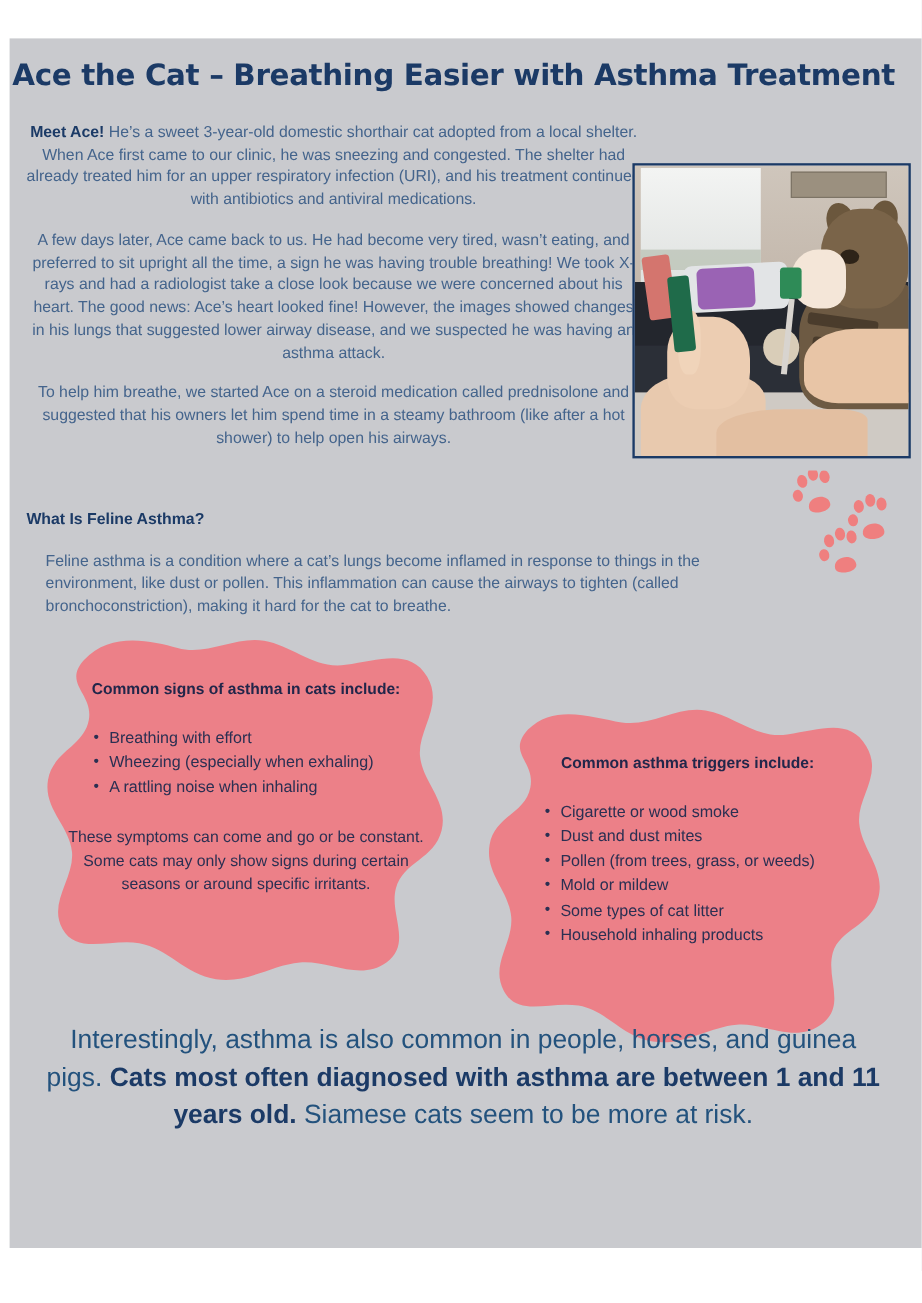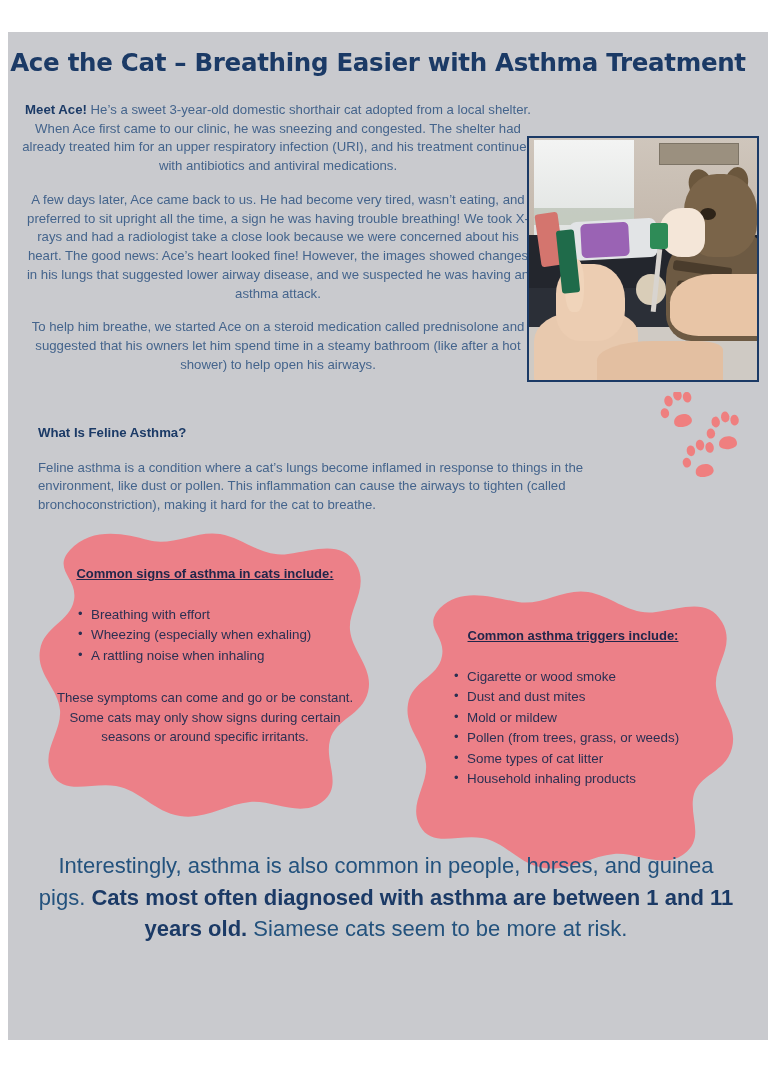--- a/index.html
+++ b/index.html
@@ -63,21 +63,21 @@
 
   #feline-block {
     left: 14px;
     top: 392px;
     width: 640px;
   }
   #feline-heading {
     font-weight: 700;
     color: #1b3a66;
     font-size: 13.2px;
-    margin: 0 0 1px 16px;
+    margin: 0 0 1px 0;
     text-align: left;
   }
   #feline-body {
     text-align: left;
     margin: 16px;
   }
 
   
   #photo-frame {
     position: absolute;
@@ -136,21 +136,20 @@
   #blob-left .blob-content { left: 24px; top: 42px; width: 302px; }
   #blob-right { left: 388px; top: 552px; width: 348px; height: 292px; }
   #blob-right .blob-content { left: 34px; top: 44px; width: 286px; }
 
   .blob-heading {
     font-weight: 700;
     font-size: 13px;
     text-align: center;
     margin: 0 0 24px 0;
     color: #22264a;
-    text-decoration: underline;
   }
   .blob-list {
     margin: 0;
     padding: 0 0 0 24px;
     list-style: none;
     font-size: 13.4px;
     line-height: 1.52;
   }
   .blob-list li { position: relative; padding-left: 13px; }
   .blob-list li::before {
@@ -290,22 +289,22 @@
         C 266 286, 242 268, 218 270 C 194 272, 174 288, 148 284
         C 122 280, 110 258, 86 254 C 62 250, 36 264, 24 242
         C 12 220, 32 202, 30 180 C 28 158, 8 144, 12 120
         C 16 96, 42 94, 46 72 C 50 50, 26 44, 44 24 Z"></path>
     </svg>
     <div class="blob-content">
       <div class="blob-heading">Common asthma triggers include:</div>
       <ul class="blob-list">
         <li>Cigarette or wood smoke</li>
         <li>Dust and dust mites</li>
+        <li>Pollen (from trees, grass, or weeds)</li>
         <li>Mold or mildew</li>
-        <li>Pollen (from trees, grass, or weeds)</li>
         <li>Some types of cat litter</li>
         <li>Household inhaling products</li>
       </ul>
     </div>
   </div>
 
   <div id="closing">
     <span>Interestingly, asthma is also common in people, horses, and guinea pigs. </span><span class="bold-navy">Cats most often diagnosed with asthma are between 1 and 11 years old.</span><span> Siamese cats seem to be more at risk.</span>
   </div>
 

